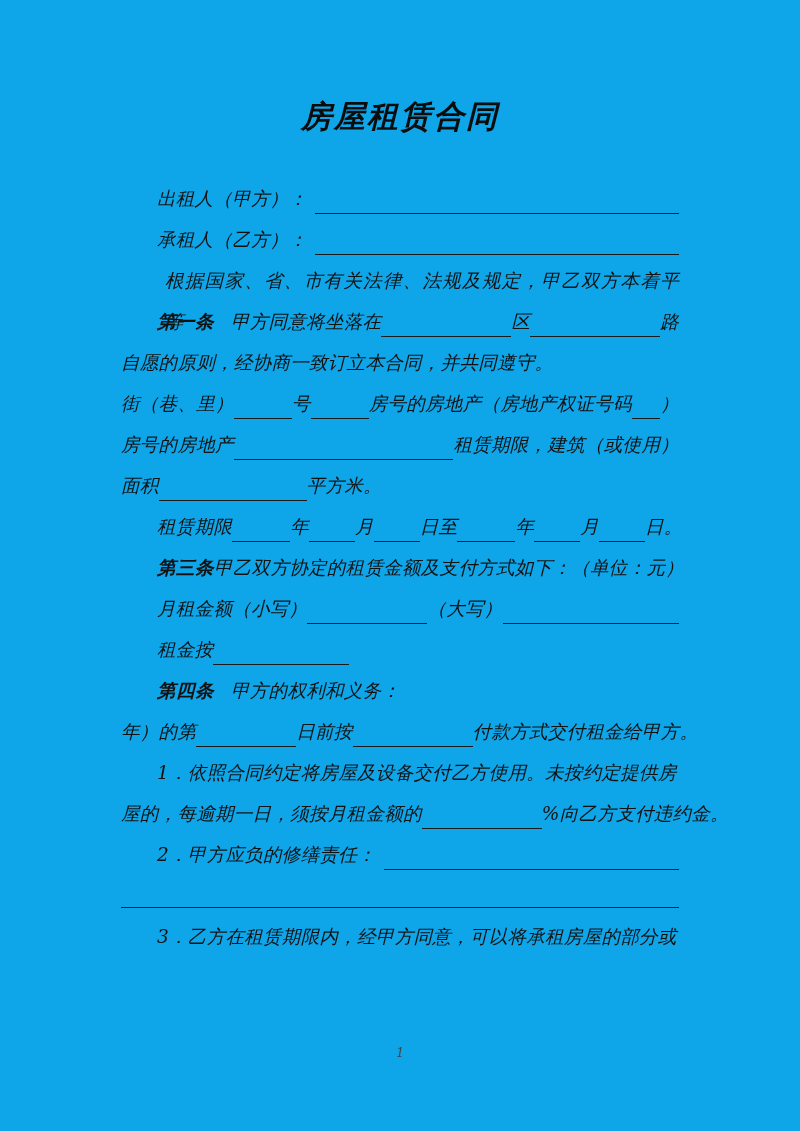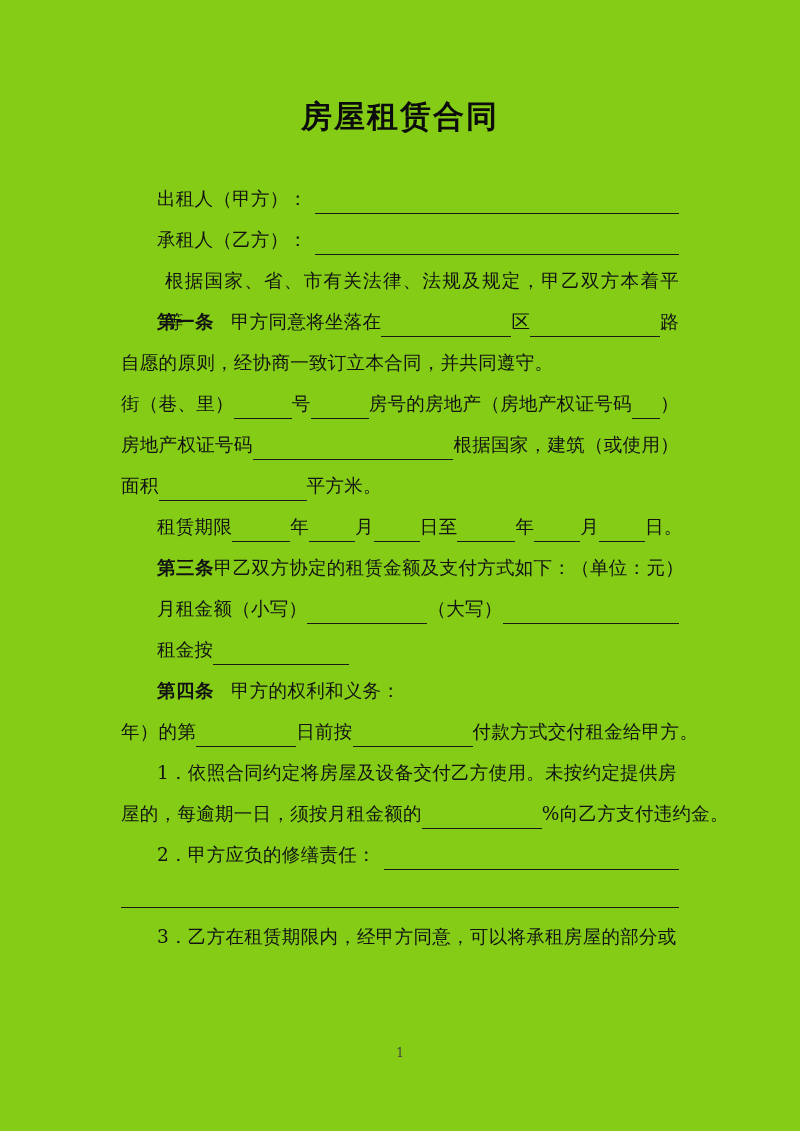--- a/index.html
+++ b/index.html
@@ -13,21 +13,22 @@
     height: 1131px;
     position: relative;
     font-family: "DejaVu Serif", "Liberation Serif", serif;
     color: #111111;
     overflow: hidden;
   }
 
   .page {
     position: absolute;
     inset: 0;
-    background: #84cc16;
+    background: #0ea5e9;
+    font-style: italic;
   }
 
   
   .doc-title {
     position: absolute;
     top: 96px;
     left: 0;
     width: 800px;
     text-align: center;
     font-size: 31px;
@@ -158,23 +159,23 @@
       <span class="txt">街（巷、里）</span>
       <span class="blank b-s"></span>
       <span class="txt">号</span>
       <span class="blank b-s"></span>
       <span class="txt">房号的房地产（房地产权证号码</span>
       <span class="blank grow"></span>
       <span class="txt">）</span>
     </div>
 
     <div class="line">
-      <span class="txt">房地产权证号码</span>
-      <span class="blank grow"></span>
-      <span class="txt">根据国家，建筑（或使用）</span>
+      <span class="txt">房号的房地产</span>
+      <span class="blank grow"></span>
+      <span class="txt">租赁期限，建筑（或使用）</span>
     </div>
 
     <div class="line">
       <span class="txt">面积</span>
       <span class="blank b-xxl"></span>
       <span class="txt">平方米。</span>
     </div>
 
 
     <div class="line indent">

